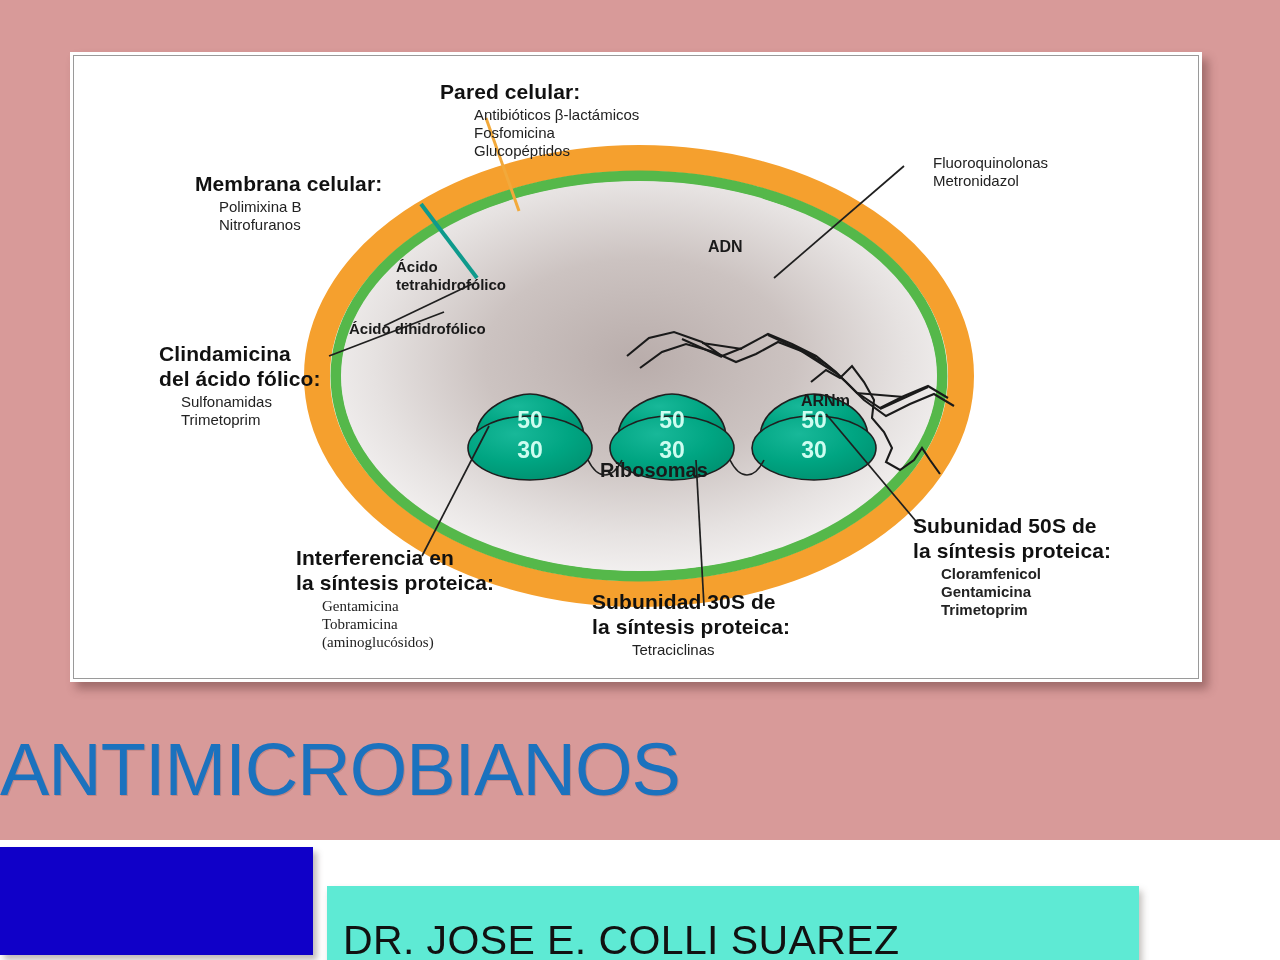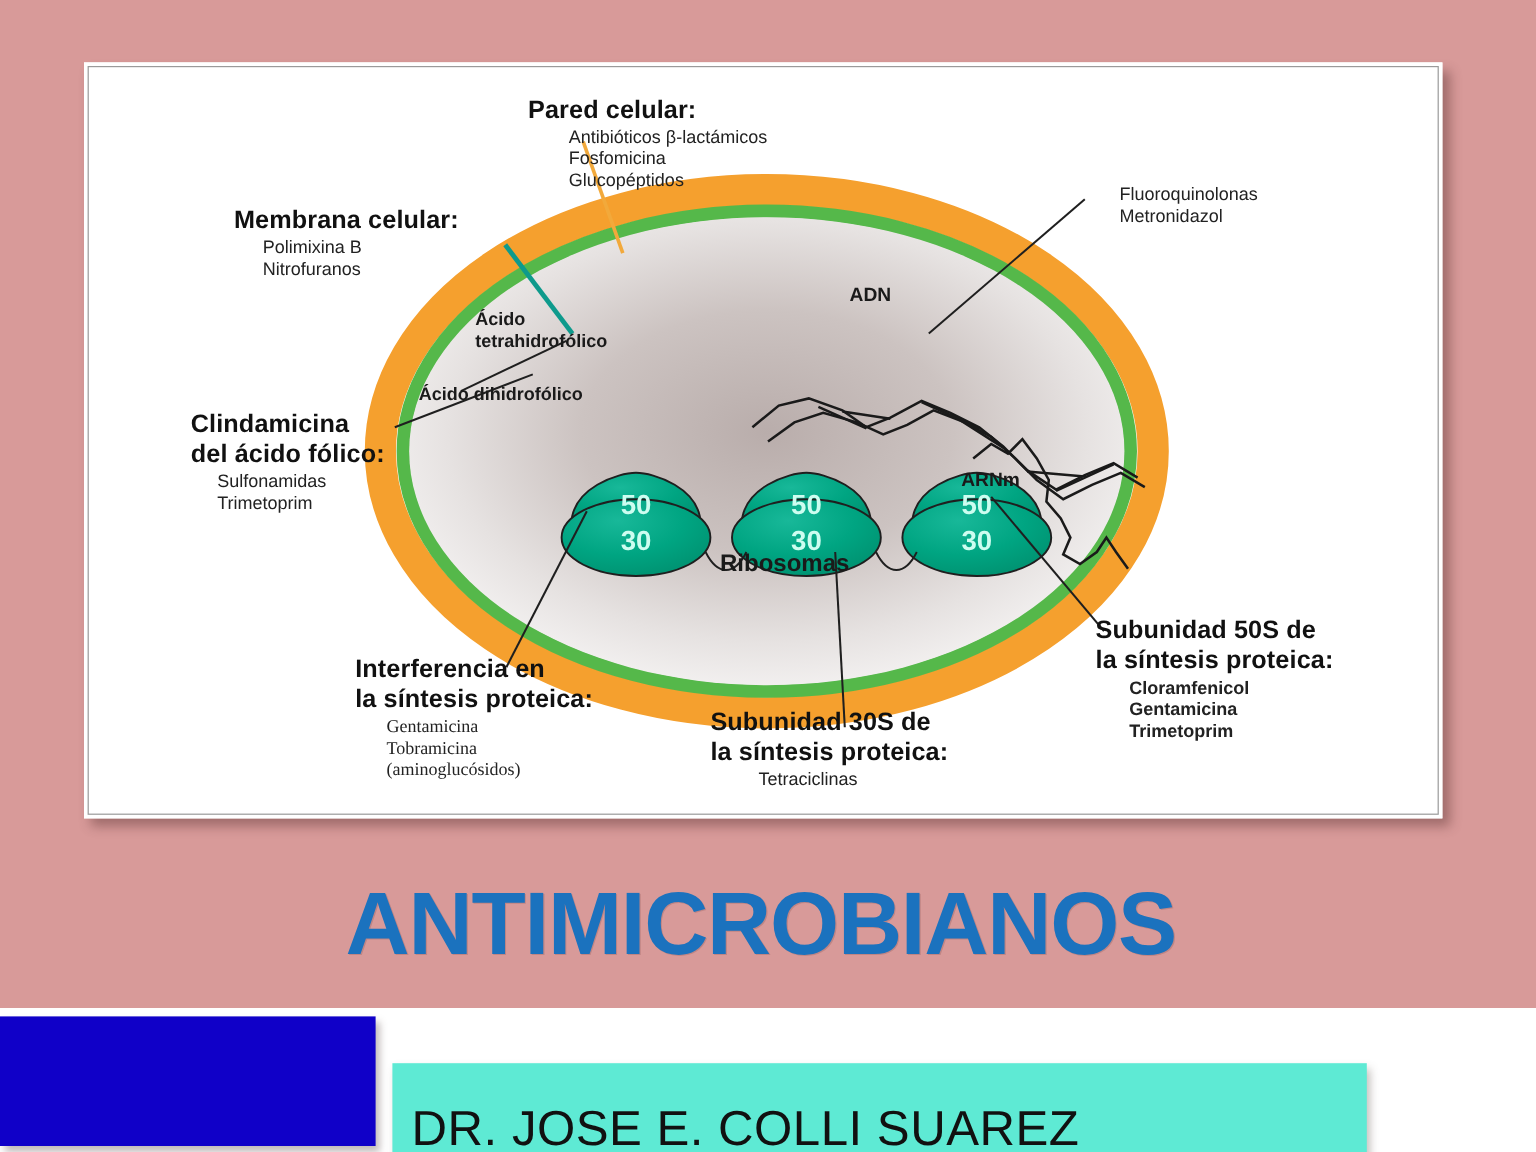--- a/index.html
+++ b/index.html
@@ -38,22 +38,22 @@
     font-size:15px;line-height:18px;color:#222;
     font-family:"Liberation Sans", sans-serif;
     padding-top:2px;
   }
 
   
   .cell-txt{position:absolute;font-size:15px;line-height:18px;color:#1a1a1a;font-weight:bold;}
 
   
   .title{
-    position:absolute;left:0;right:12px;top:728px;text-align:center;
-    font-size:74px;line-height:84px;font-weight:bold;
+    position:absolute;left:0;right:12px;top:728px;
+    font-size:74px;line-height:84px;font-weight:normal;
     color:#1b72be;
     font-family:"Liberation Sans", sans-serif;
     letter-spacing:-1px;
     text-shadow:1px 1px 0 rgba(120,70,70,.25);
   }
 
   
   .bottom-white{
     position:absolute;left:0;top:840px;width:1280px;height:120px;background:#ffffff;
   }

